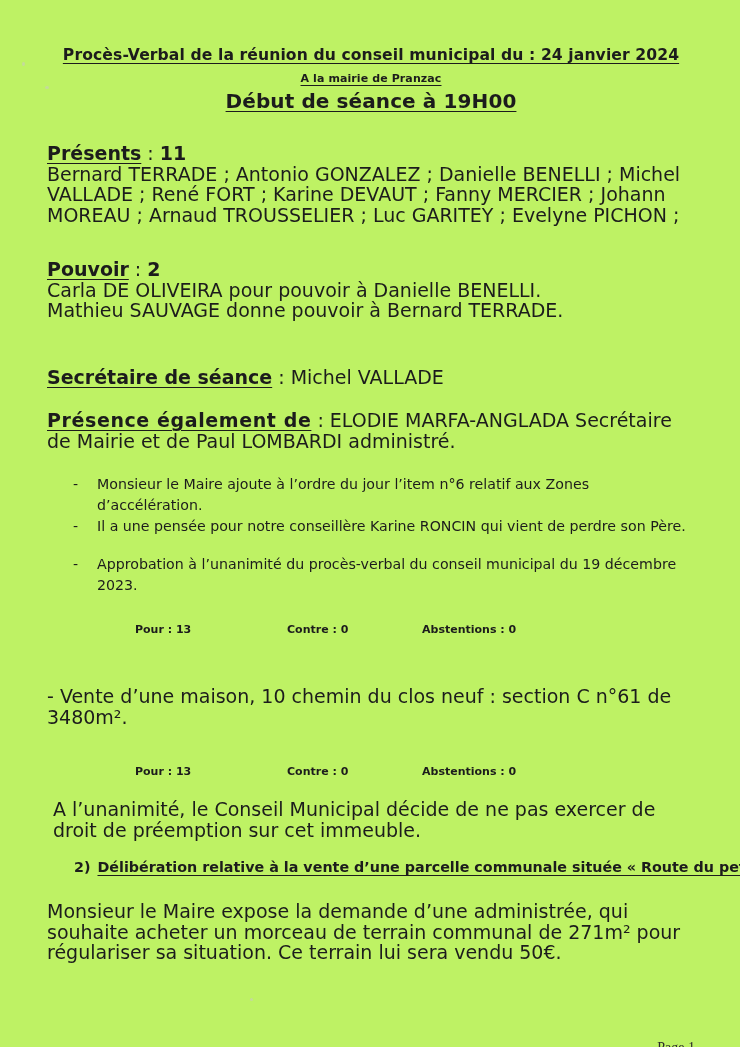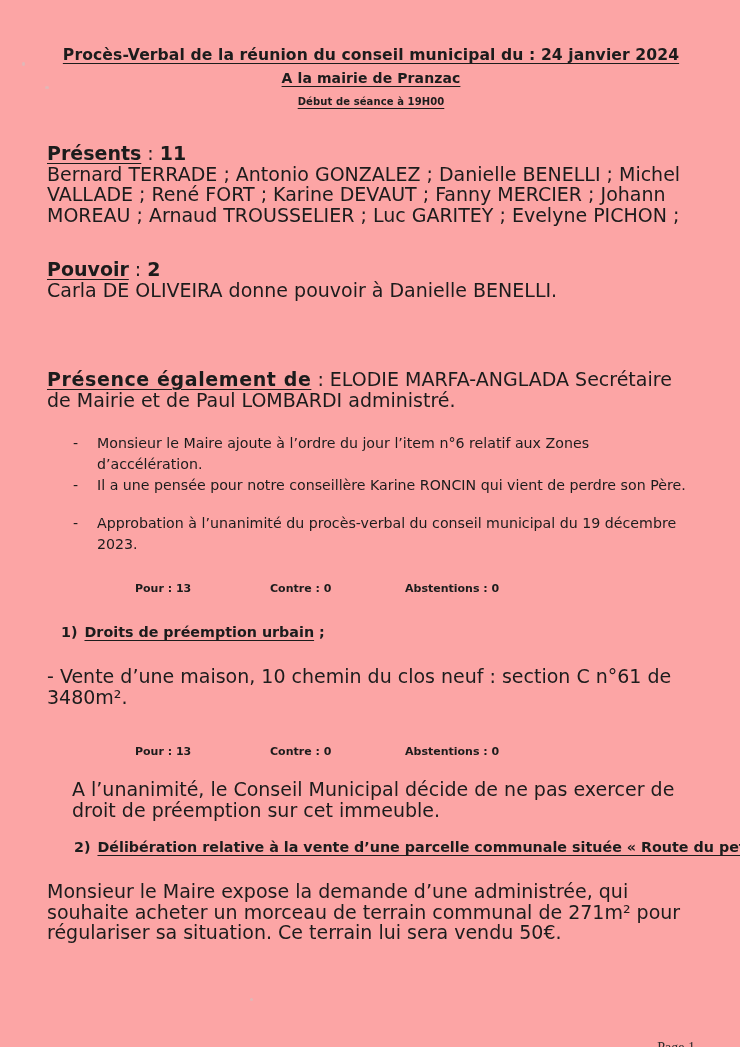--- a/index.html
+++ b/index.html
@@ -13,21 +13,21 @@
     height: 1047px;
     position: relative;
     overflow: hidden;
     font-family: "DejaVu Sans", "Liberation Sans", sans-serif;
     color: #1c1c1c;
   }
 
   .page {
     position: absolute;
     inset: 0;
-    background: #fca5a5;
+    background: #bef264;
     padding: 0;
   }
 
   
   .speck {
     position: absolute;
     background: #c9c9c9;
     border-radius: 50%;
     opacity: .55;
   }
@@ -53,22 +53,22 @@
   .title-block .tline {
     display: block;
     margin: 0 auto;
   }
   .title-block .u {
     text-decoration: underline;
     text-underline-offset: 3px;
     text-decoration-thickness: 1.3px;
   }
   .title-line-1 { font-size: 15.6px; }
-  .title-line-2 { font-size: 14px; }
-  .title-line-3 { font-size: 10px; }
+  .title-line-2 { font-size: 11px; }
+  .title-line-3 { font-size: 20px; }
 
   
   .para {
     font-size: 19px;
     line-height: 20.5px;
     text-align: left;
     margin: 0;
   }
   .lbl {
     font-weight: bold;
@@ -102,21 +102,21 @@
 
   
   .vote-row {
     display: flex;
     font-size: 11px;
     line-height: 21px;
     padding-left: 88px;
     font-weight: bold;
   }
   .vote-pour   { width: 135px; flex: 0 0 135px; }
-  .vote-contre { width: 135px; flex: 0 0 135px; }
+  .vote-contre { width: 135px; flex: 0 0 135px; margin-left: 17px; }
   .vote-abst   { flex: 0 0 auto; }
 
   
   .num-head {
     font-size: 14.3px;
     line-height: 21px;
     font-weight: bold;
     padding-left: 14px;
     white-space: nowrap;
   }
@@ -124,21 +124,21 @@
     font-weight: bold;
     margin-right: 7px;
   }
   .num-head .htxt {
     text-decoration: underline;
     text-underline-offset: 2.5px;
     text-decoration-thickness: 1.2px;
   }
   .num-head.indent2 { padding-left: 27px; }
 
-  .unan { padding-left: 6px; margin-left: 19px; }
+  .unan { padding-left: 6px; }
 
   
   .footer {
     position: absolute;
     left: 0;
     right: 45px;
     top: 1040px;
     text-align: right;
     font-family: "Liberation Serif", "DejaVu Serif", serif;
     font-size: 14px;
@@ -170,27 +170,31 @@
     <p class="para">Bernard TERRADE ; Antonio GONZALEZ ; Danielle BENELLI ; Michel VALLADE ; René FORT ; Karine DEVAUT ; Fanny MERCIER ; Johann MOREAU ; Arnaud TROUSSELIER ; Luc GARITEY ; Evelyne PICHON ;</p>
 
     <div class="gap-md"></div>
 
 
     <div class="gap-md"></div>
 
     <p class="para">
       <span class="lbl">Pouvoir</span><span> : </span><span class="bold">2</span>
     </p>
-    <p class="para">Carla DE OLIVEIRA donne pouvoir à Danielle BENELLI.</p>
-
-    <div class="gap-lg"></div>
-
-
-    <div class="gap-lg"></div>
-
+    <p class="para">Carla DE OLIVEIRA pour pouvoir à Danielle BENELLI.</p>
+    <p class="para">Mathieu SAUVAGE donne pouvoir à Bernard TERRADE.</p>
+
+    <div class="gap-lg"></div>
+
+
+    <div class="gap-lg"></div>
+
+    <p class="para">
+      <span class="lbl">Secrétaire de séance</span><span> : </span><span>Michel VALLADE</span>
+    </p>
 
     <div class="gap-lg"></div>
 
     <p class="para">
       <span class="lbl lbl-sp">Présence également de</span><span> : </span><span>ELODIE MARFA-ANGLADA Secrétaire de Mairie et de Paul LOMBARDI administré.</span>
     </p>
 
     <div class="gap-lg"></div>
 
     <ul class="bullets">
@@ -216,23 +220,20 @@
     <div class="gap-lg"></div>
 
     <div class="vote-row">
       <span class="vote-pour">Pour : 13</span>
       <span class="vote-contre">Contre : 0</span>
       <span class="vote-abst">Abstentions : 0</span>
     </div>
 
     <div class="gap-lg"></div>
 
-    <div class="num-head">
-      <span class="idx">1)</span><span class="htxt">Droits de préemption urbain</span><span> ;</span>
-    </div>
 
     <div class="gap-lg"></div>
 
     <p class="para">- Vente d’une maison, 10 chemin du clos neuf : section C n°61 de 3480m².</p>
 
     <div class="gap-md"></div>
 
 
     <div class="gap-md"></div>
 

